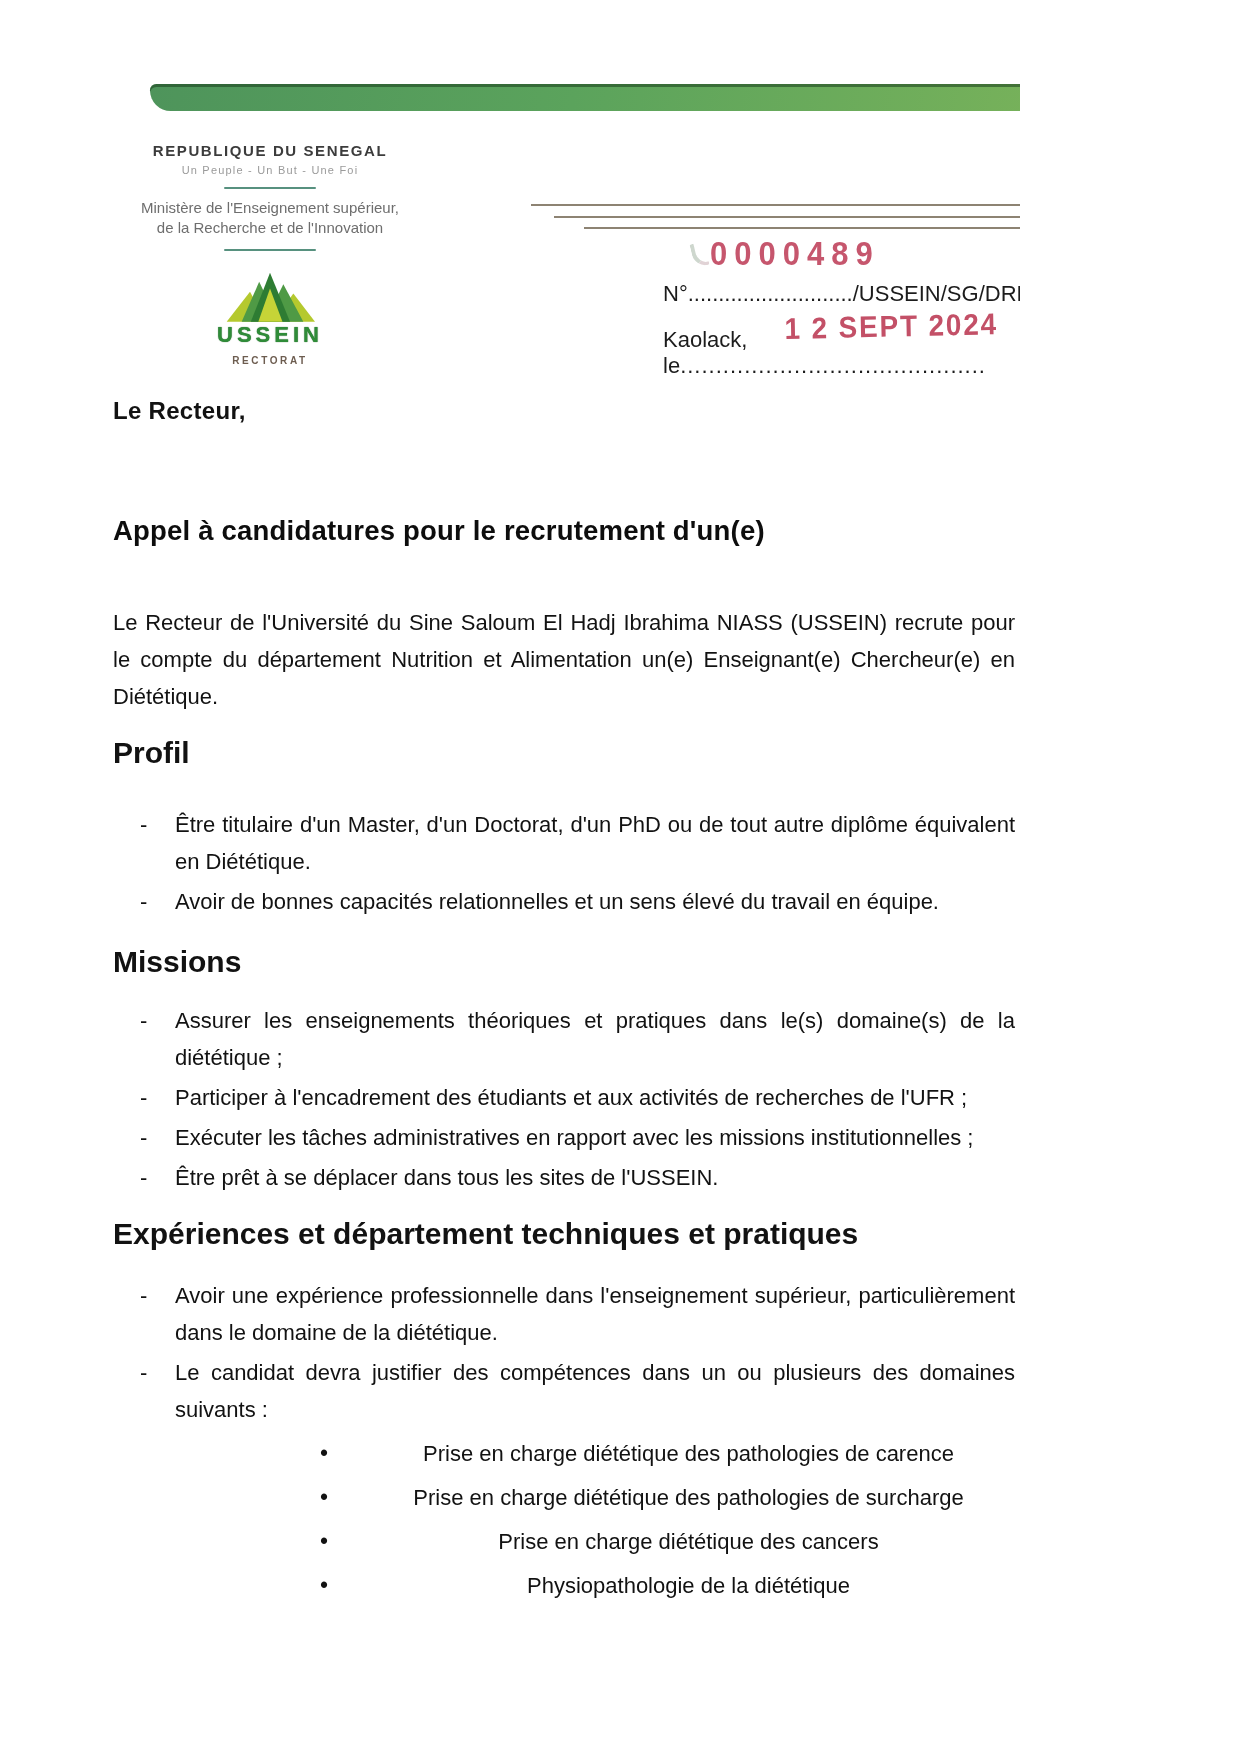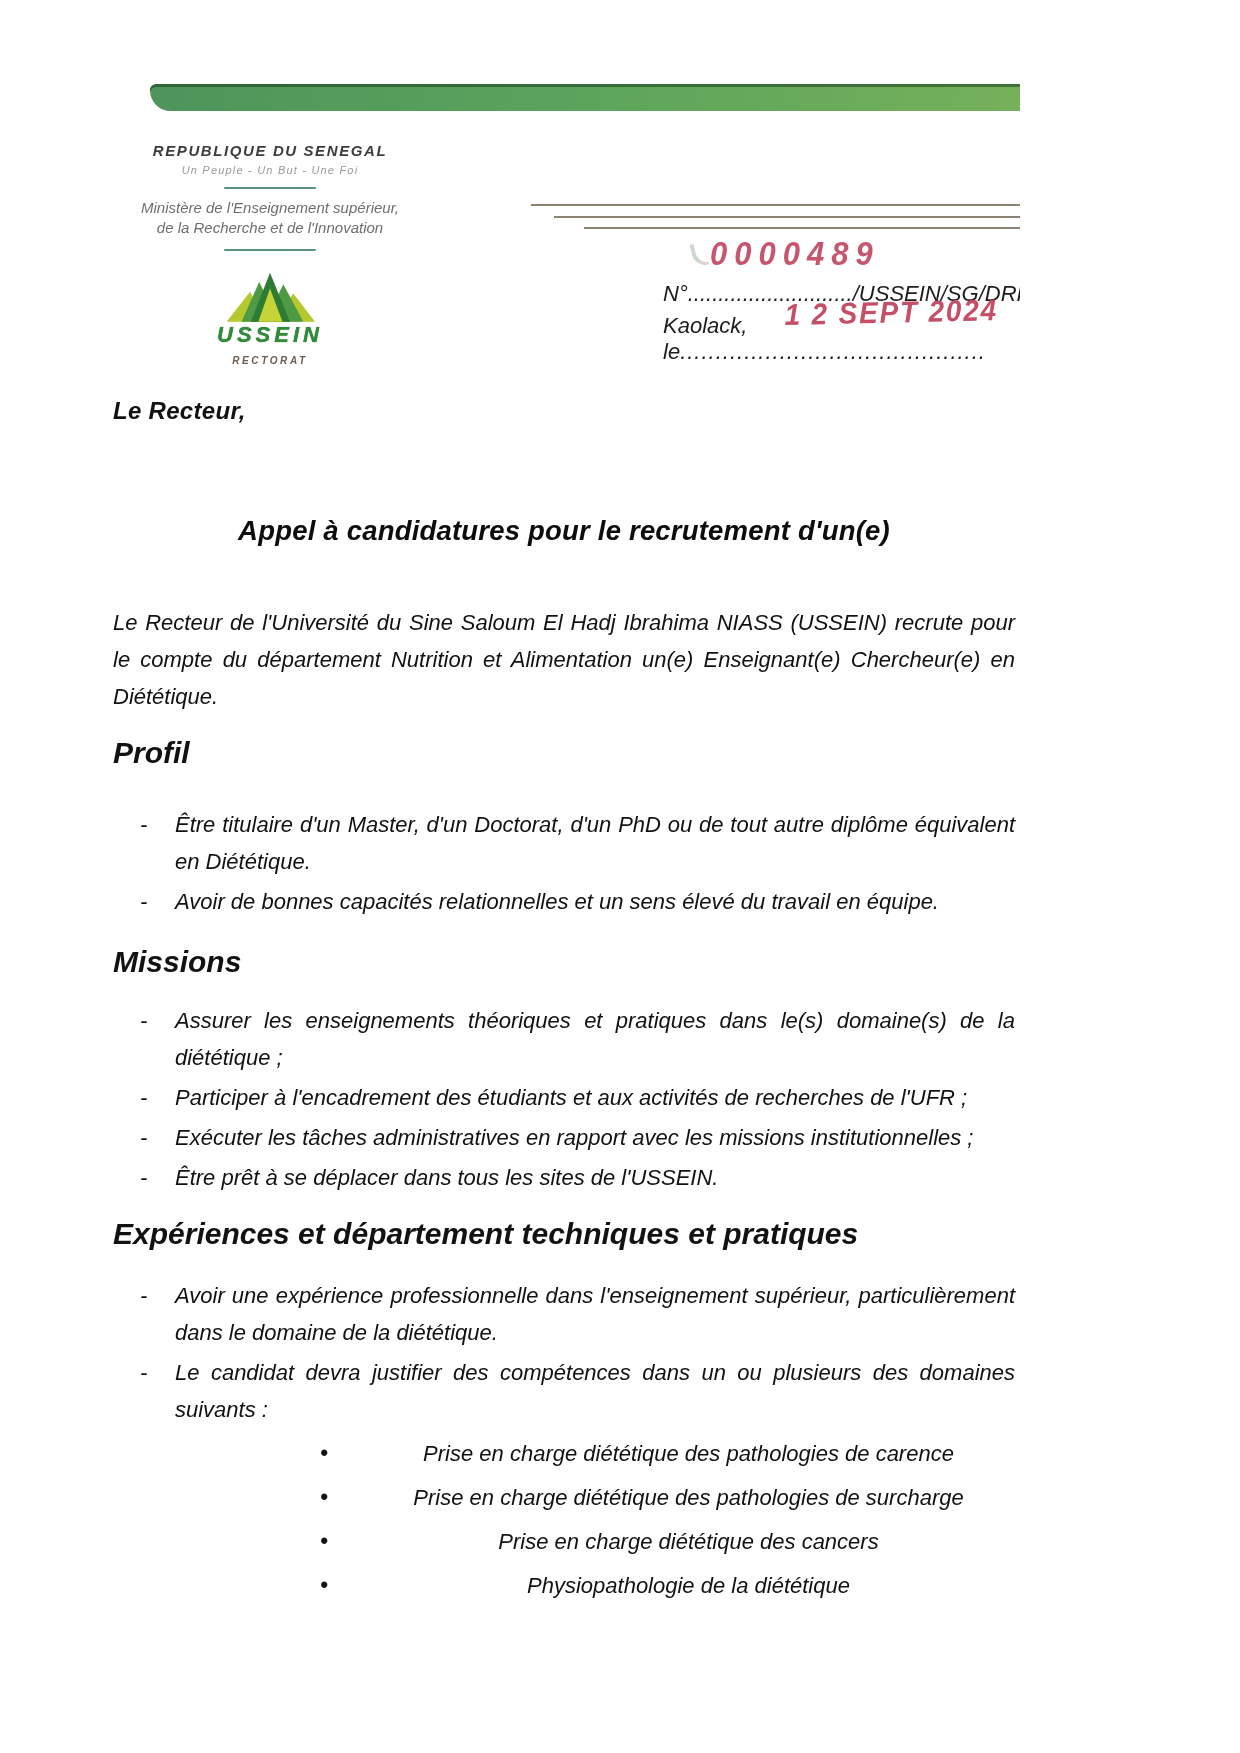--- a/index.html
+++ b/index.html
@@ -1,18 +1,18 @@
 <!DOCTYPE html>
 <html><head>
 <meta charset="utf-8">
 <style>
   html,body { margin:0; padding:0; background:#ffffff; }
   .page {
     position:relative; width:1020px; height:1753px; background:#ffffff;
-    font-family:"Liberation Sans", sans-serif; color:#151515; overflow:hidden;font-style:italic;
+    font-family:"Liberation Sans", sans-serif; color:#151515; overflow:hidden;
   }
 
   
   .top-banner {
     position:absolute; left:150px; top:84px; width:941px; height:27px;
     background:linear-gradient(100deg,#4e945b 0%, #5ba35c 45%, #7ab35a 100%);
     border-radius:8px 2px 16px 26px;
     box-shadow:inset 0 3px 0 rgba(24,62,28,.55);
   }
 
@@ -39,33 +39,33 @@
     font-size:31px; font-weight:bold; letter-spacing:7px;
     transform:scaleY(1.06); opacity:.93; white-space:nowrap;
   }
   .smudge {
     display:inline-block; width:11px; height:20px; margin-right:3px;
     border-left:4px solid rgba(140,160,140,.45);
     border-bottom:3px solid rgba(165,120,130,.35);
     border-radius:0 0 0 14px; transform:rotate(-14deg); vertical-align:-2px;
   }
   .ref-line { position:absolute; left:663px; top:281px; font-size:22px; color:#1c1c1c; }
-  .place-line { position:absolute; left:663px; top:313px; font-size:22px; color:#1c1c1c; }
+  .place-line { position:absolute; left:663px; top:327px; font-size:22px; color:#1c1c1c; }
   .place-line .dots { letter-spacing:1px; }
   .date-stamp {
     position:absolute; left:122px; top:-15px; color:#c0475f;
     font-size:30px; font-weight:bold; letter-spacing:2px;
     transform:scaleX(.93) rotate(-1.2deg); transform-origin:left bottom;
     white-space:nowrap; opacity:.95;
   }
 
   
   .doc { position:absolute; left:113px; top:396px; width:902px; font-size:22px; line-height:37px; color:#121212; }
   .salutation { font-size:24px; font-weight:bold; line-height:30px; letter-spacing:.3px; }
-  .title { margin:84px 0 0 0; text-align:center; font-weight:bold; font-size:27.5px; line-height:41px; color:#0d0d0d; letter-spacing:.2px; }
+  .title { margin:84px 0 0 0; font-weight:bold; font-size:27.5px; line-height:41px; color:#0d0d0d; letter-spacing:.2px; }
   .title span { display:block; }
   .intro { margin-top:53px; text-align:justify; }
 
   .sec-h { margin-top:22px; font-size:30px; font-weight:bold; line-height:31px; }
   .sec-h.profil   { margin-top:20px; }
   .sec-h.missions { margin-top:26px; }
   .sec-h.exp      { margin-top:22px; }
 
   .list { margin-top:14px; }
   .list.profil-list  { margin-top:38px; }

